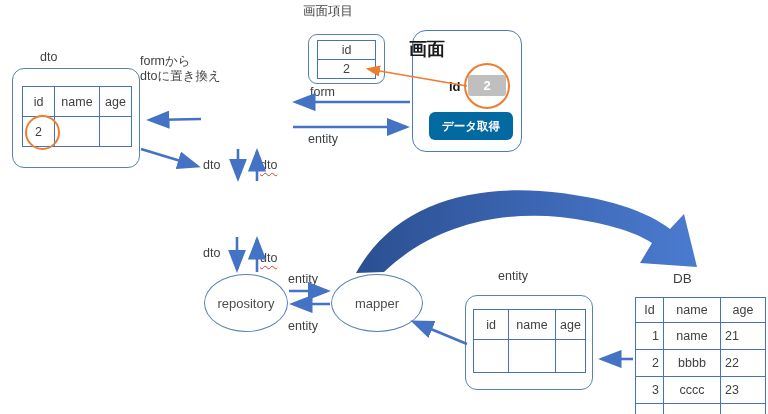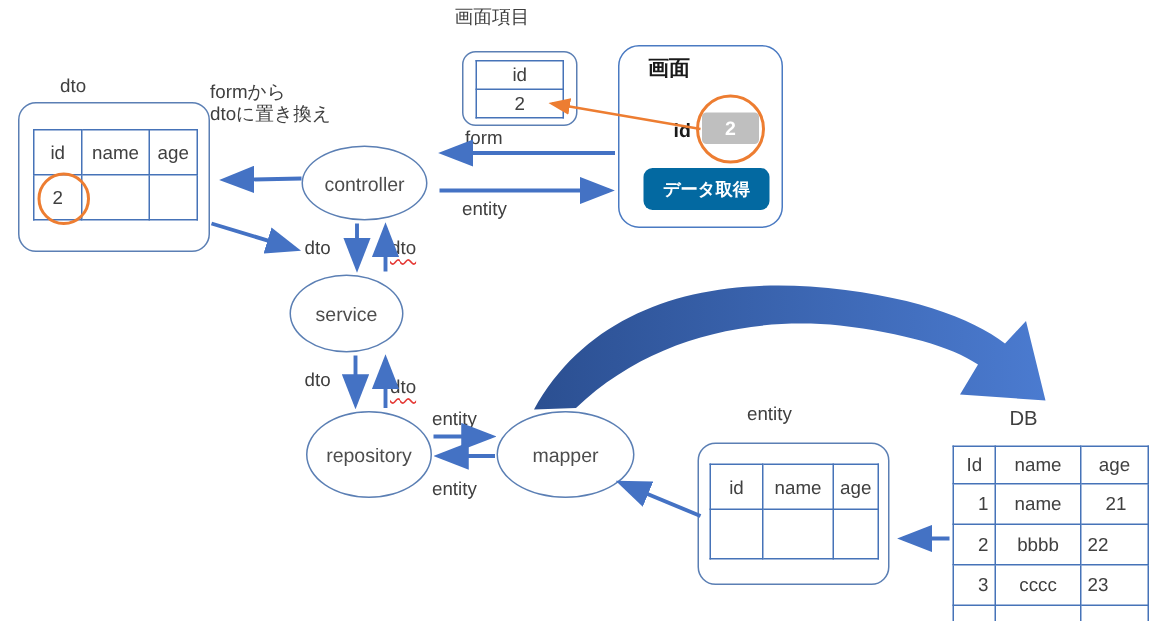--- a/index.html
+++ b/index.html
@@ -61,28 +61,26 @@
         <tr style="height:19px;">
           <td style="width:58px;">id</td>
         </tr>
     <tr style="height:19px;">
           <td>2</td>
         </tr>
   </tbody>
     </table>
 
   <div class="panel" style="left:412px;top:30px;width:110px;height:122px;border-radius:14px;border-color:#4a7ac2;"></div>
-  <div class="abs bold" style="left:432px;top:37px;font-size:14px;z-index:11;">画面</div>
+  <div class="abs bold" style="left:409px;top:37px;font-size:18px;z-index:11;">画面</div>
   <div class="abs bold" style="left:449px;top:79px;font-size:13px;z-index:11;">id</div>
   <div class="abs graybox" style="left:468px;top:75px;width:38px;height:21px;">2</div>
   <div class="ocircle" style="left:464px;top:63px;width:46px;height:46px;border-width:2.4px;"></div>
   <div class="abs btn" style="left:429px;top:112px;width:84px;height:28px;">データ取得</div>
 
-  <div class="node" style="left:201px;top:97px;width:84px;height:50px;">controller</div>
-  <div class="node" style="left:193px;top:183px;width:76px;height:52px;">service</div>
   <div class="node" style="left:204px;top:274px;width:84px;height:58px;">repository</div>
   <div class="node" style="left:331px;top:274px;width:92px;height:58px;">mapper</div>
 
   <div class="abs lbl ctr" style="left:310px;top:85px;width:44px;">form</div>
   <div class="abs lbl ctr" style="left:308px;top:132px;width:48px;">entity</div>
   <div class="abs lbl" style="left:203px;top:158px;">dto</div>
   <div class="abs lbl sq" style="left:260px;top:158px;">dto</div>
   <div class="abs lbl" style="left:203px;top:246px;">dto</div>
   <div class="abs lbl sq" style="left:260px;top:251px;">dto</div>
   <div class="abs lbl ctr" style="left:288px;top:272px;width:42px;">entity</div>
@@ -111,21 +109,21 @@
   <table class="grid abs" style="left:635px;top:297px;z-index:10;">
     <tbody>
         <tr style="height:25px;">
       <td style="width:28px;">Id</td>
       <td style="width:57px;">name</td>
       <td style="width:45px;">age</td>
     </tr>
     <tr style="height:27px;">
       <td style="text-align:right;padding-right:4px;">1</td>
       <td>name</td>
-      <td style="text-align:left;padding-left:16px;">21</td>
+      <td style="text-align:left;padding-left:4px;">21</td>
     </tr>
     <tr style="height:27px;">
       <td style="text-align:right;padding-right:4px;">2</td>
       <td>bbbb</td>
       <td style="text-align:left;padding-left:4px;">22</td>
     </tr>
     <tr style="height:27px;">
       <td style="text-align:right;padding-right:4px;">3</td>
       <td>cccc</td>
       <td style="text-align:left;padding-left:4px;">23</td>

